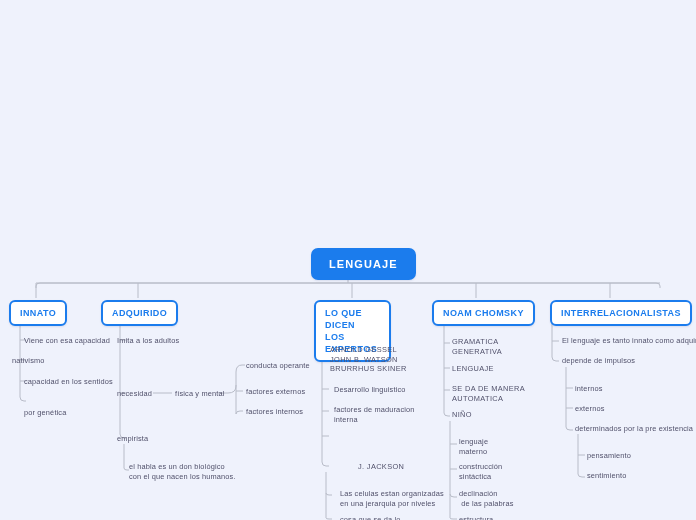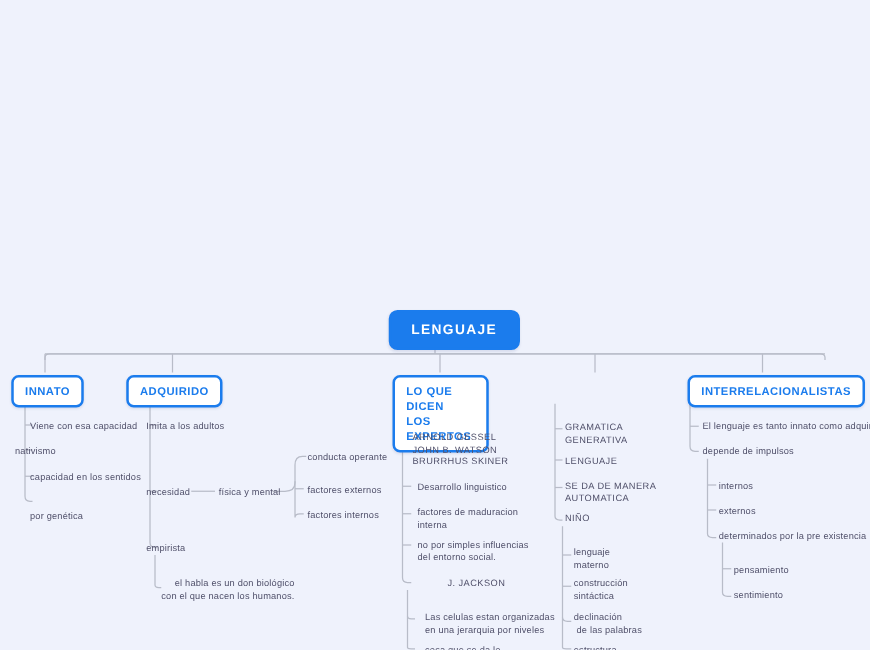--- a/index.html
+++ b/index.html
@@ -150,48 +150,49 @@
 
   <div class="node" style="left:101px; top:300px;">
     <span>ADQUIRIDO</span>
   </div>
 
   <div class="node" style="left:314px; top:300px; white-space:normal; width:77px; text-align:left;">
     <span>LO QUE DICEN</span><br>
     <span>LOS EXPERTOS</span>
   </div>
 
+  <div class="node" style="left:432px; top:300px;">
+    <span>NOAM CHOMSKY</span>
+  </div>
 
   <div class="node" style="left:550px; top:300px;">
     <span>INTERRELACIONALISTAS</span>
   </div>
 
   <div class="leaf" style="left:24px; top:336px;">Viene con esa capacidad</div>
   <div class="leaf" style="left:12px; top:356px;">nativismo</div>
   <div class="leaf" style="left:24px; top:377px;">capacidad en los sentidos</div>
   <div class="leaf" style="left:24px; top:397px;margin-top:11px;">por genética</div>
 
   <div class="leaf" style="left:117px; top:336px;">Imita a los adultos</div>
   <div class="leaf" style="left:117px; top:389px;">necesidad</div>
   <div class="leaf" style="left:175px; top:389px;text-align:center;">física y mental</div>
   <div class="leaf" style="left:246px; top:361px;">conducta operante</div>
   <div class="leaf" style="left:246px; top:387px;">factores externos</div>
   <div class="leaf" style="left:246px; top:407px;">factores internos</div>
   <div class="leaf" style="left:117px; top:434px;">empirista</div>
-  <div class="leaf" style="left:129px; top:462px;text-align:right;">el habla es un don biológico
+  <div class="leaf" style="left:129px; top:462px;">el habla es un don biológico
 con el que nacen los humanos.</div>
 
   <div class="leaf caps" style="left:330px; top:345px;">ARNOLD GESSEL
 JOHN B. WATSON
 BRURRHUS SKINER</div>
   <div class="leaf" style="left:334px; top:385px;">Desarrollo linguistico</div>
   <div class="leaf" style="left:334px; top:405px;">factores de maduracion
 interna</div>
-  <div class="leaf" style="left:334px; top:431px;">no por simples influencias
-del entorno social.</div>
   <div class="leaf caps" style="left:330px; top:462px;margin-left:28px;">J. JACKSON</div>
   <div class="leaf" style="left:340px; top:489px;">Las celulas estan organizadas
 en una jerarquia por niveles</div>
   <div class="leaf" style="left:340px; top:515px;">cosa que se da lo</div>
 
   <div class="leaf caps" style="left:452px; top:337px;">GRAMATICA
 GENERATIVA</div>
   <div class="leaf caps" style="left:452px; top:364px;">LENGUAJE</div>
   <div class="leaf caps" style="left:452px; top:384px;">SE DA DE MANERA
 AUTOMATICA</div>

